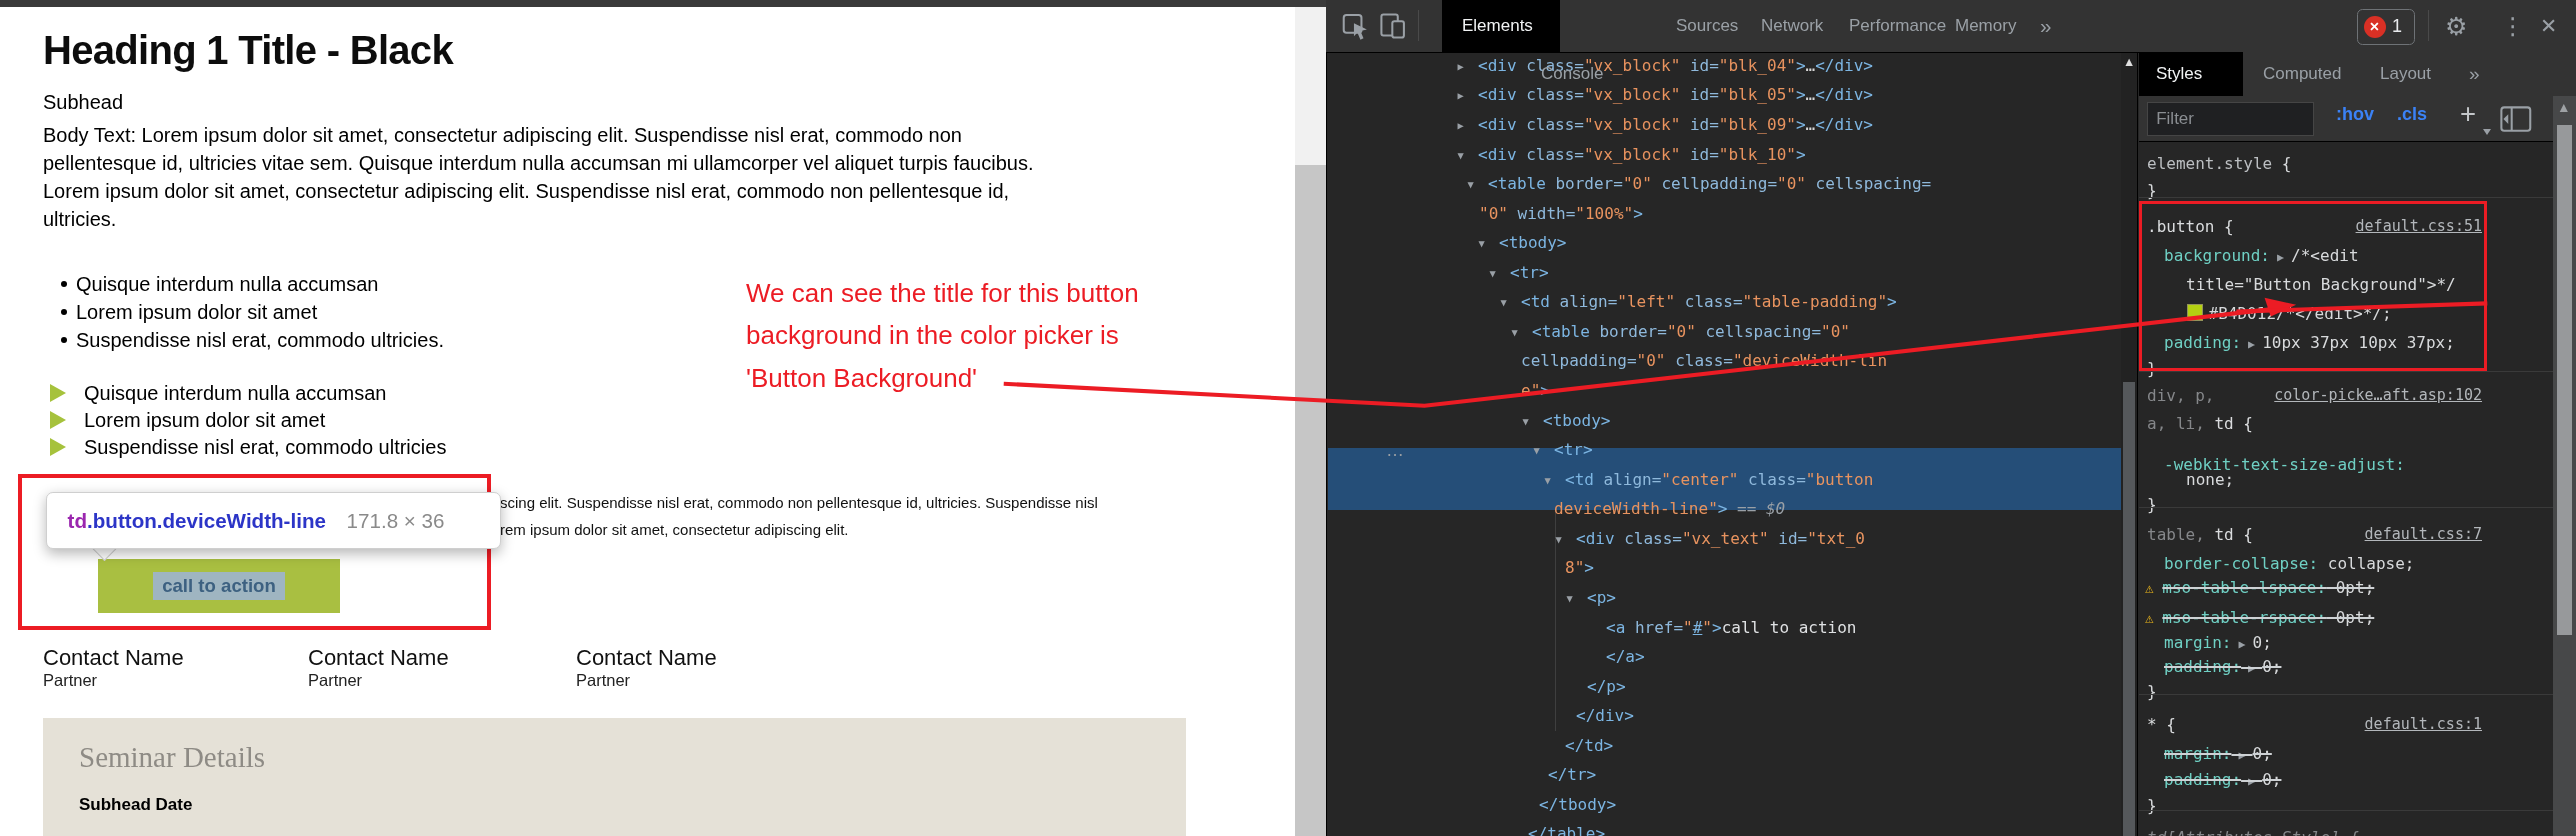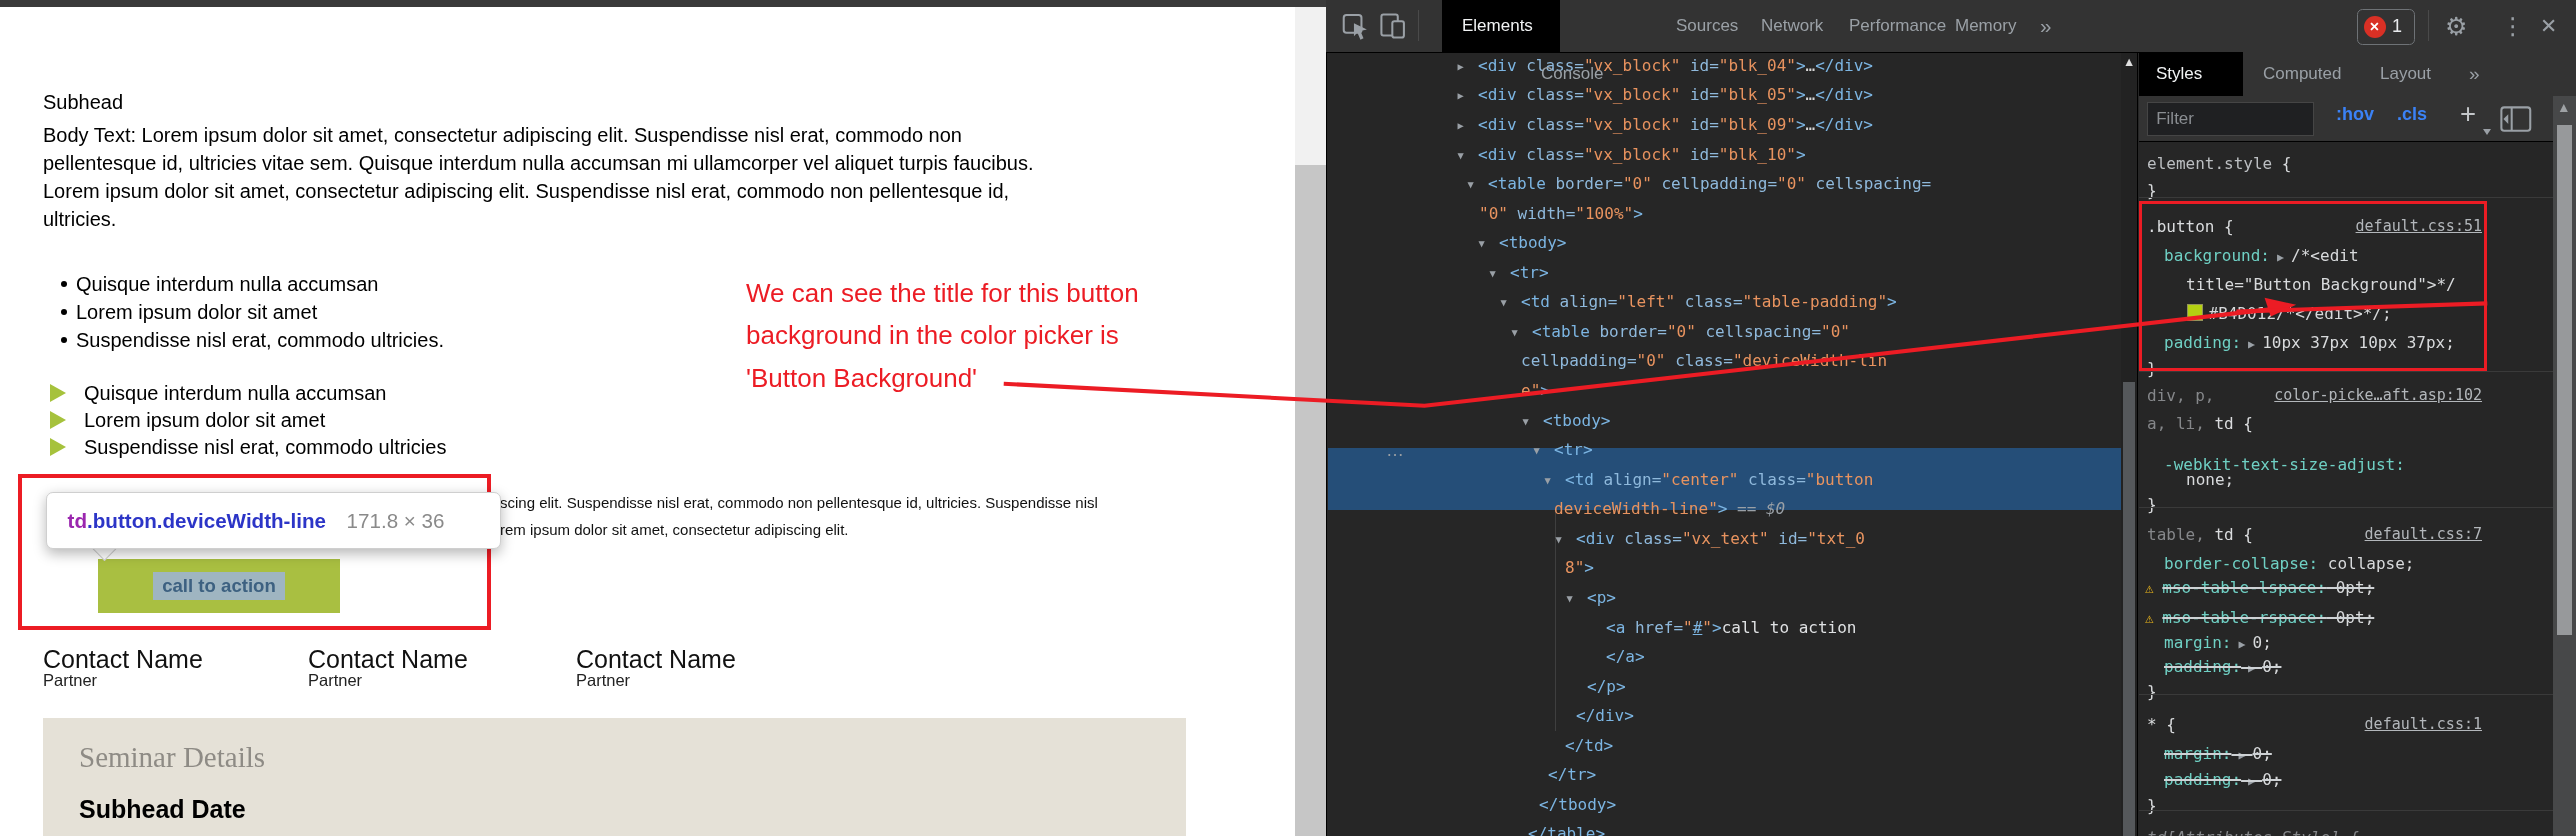--- a/index.html
+++ b/index.html
@@ -23,25 +23,25 @@
   #red-rect{left:18px;top:474px;width:465px;height:148px;border:4.1px solid #ec1c24;}
   #tooltip{left:46px;top:492px;width:432px;height:55px;background:#fff;border:0.7px solid #cfcfcf;border-radius:6.9px;
            box-shadow:0 4.1px 12.4px rgba(0,0,0,.28);line-height:55px;white-space:nowrap;padding-left:20.6px;z-index:5;}
   #tooltip .tt-tag{color:#9b27af;font-weight:bold;font-size:20.6px;}
   #tooltip .tt-cls{color:#2c35c7;font-weight:bold;font-size:20.6px;}
   #tooltip .tt-dims{color:#8a8a8a;font-size:20.6px;margin-left:20.6px;}
   #tt-tail{left:95px;top:538px;width:18px;height:18px;background:#fff;transform:rotate(45deg);
            border-right:0.7px solid #cfcfcf;border-bottom:0.7px solid #cfcfcf;z-index:4;}
   #cta-button{left:98px;top:559px;width:242px;height:54px;display:flex;align-items:center;justify-content:center;}
   #cta-button span{background:#9fb5c1;color:#3d6181;font-weight:bold;font-size:18.6px;padding:3.4px 9px;}
-  .contact-name{font-size:25px;color:#111;}
+  .contact-name{font-size:22px;color:#111;}
   .contact-role{font-size:16.5px;color:#222;}
   #seminar-box{left:43px;top:718px;width:1143px;height:119px;background:#e5e1d7;}
   #seminar-title{left:36px;top:23.4px;font-size:29px;color:#8e8b85;position:absolute;}
-  #seminar-subhead{left:36px;top:77px;font-size:25px;font-weight:bold;color:#000;position:absolute;}
+  #seminar-subhead{left:36px;top:77px;font-size:17px;font-weight:bold;color:#000;position:absolute;}
 
   
   #pv-scroll{left:1295px;top:0;width:32px;height:837px;background:#f1f1f1;}
   #pv-thumb{left:0;top:165px;width:32px;height:672px;background:#c6c6c6;position:absolute;}
 
   
   #dt{left:1326px;top:0;width:1250px;height:837px;background:#262626;border-left:1.4px solid #000;}
   #dt-toolbar{left:1326px;top:0;width:1250px;height:52px;background:#333;border-bottom:0.7px solid #000;}
   .dt-tab{position:absolute;top:0;height:52px;line-height:52px;font-size:17px;color:#9aa0a6;}
   .dt-tab.active{color:#f1f3f4;}
@@ -94,20 +94,21 @@
   #sb-scroll-up{left:2557px;top:100px;font-size:13.7px;color:#9ea2a5;position:absolute;}
   #sb-thumb{left:2557px;top:125px;width:15px;height:510px;background:#97999b;position:absolute;}
 
   #red-overlay{left:0;top:0;width:2576px;height:837px;pointer-events:none;z-index:9;}
 </style>
 </head>
 <body>
 
 <div id="canvas">
 
+  <div class="abs" id="page-heading">Heading 1 Title - Black</div>
   <div class="abs" id="page-subhead">Subhead</div>
   <div id="body-text">
       <div class="abs body-line" style="top: 124px;">Body Text: Lorem ipsum dolor sit amet, consectetur adipiscing elit. Suspendisse nisl erat, commodo non</div>
       <div class="abs body-line" style="top: 152px;">pellentesque id, ultricies vitae sem. Quisque interdum nulla accumsan mi ullamcorper vel aliquet turpis faucibus.</div>
       <div class="abs body-line" style="top: 180px;">Lorem ipsum dolor sit amet, consectetur adipiscing elit. Suspendisse nisl erat, commodo non pellentesque id,</div>
       <div class="abs body-line" style="top: 208px;">ultricies.</div>
     </div>
   <div id="disc-list">
       <div class="abs disc-item" style="left: 76px; top: 273px;">Quisque interdum nulla accumsan<div class="disc-dot"></div></div>
       <div class="abs disc-item" style="left: 76px; top: 301px;">Lorem ipsum dolor sit amet<div class="disc-dot"></div></div>

